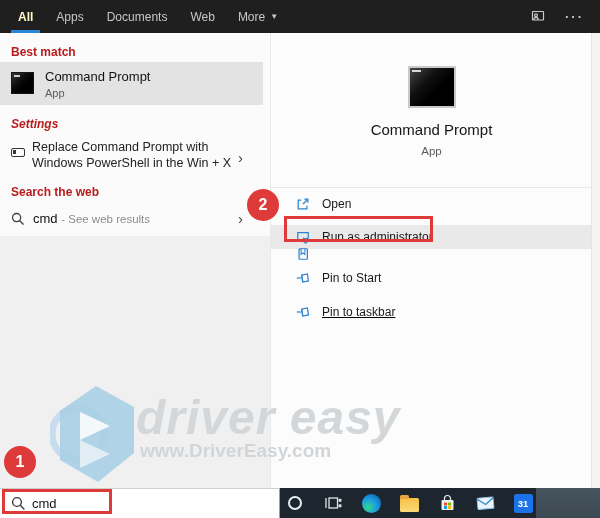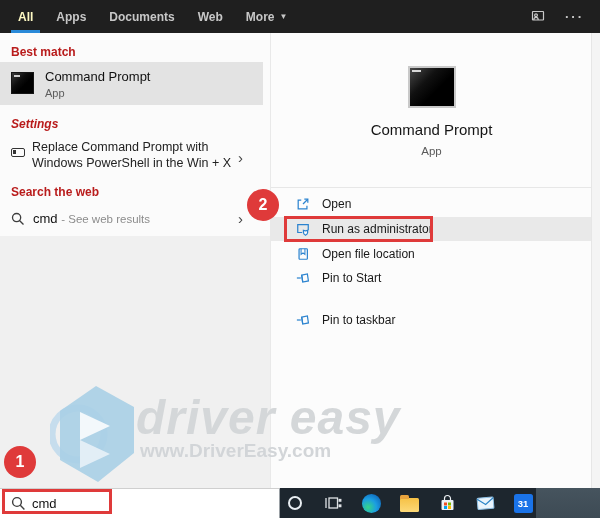--- a/index.html
+++ b/index.html
@@ -2,21 +2,21 @@
 <html><head>
 <meta charset="utf-8">
 <style>
   * { margin:0; padding:0; box-sizing:border-box; }
   body { font-family:"Liberation Sans", sans-serif; background:#fff; }
   .screen { position:relative; width:600px; height:518px; overflow:hidden; background:#fcfcfc; }
 
   
   .topbar { position:absolute; top:0; left:0; width:600px; height:33px; background:#1f1f1f; }
   .tabs { position:absolute; left:18px; top:0; height:33px; display:flex; gap:23px; align-items:center; }
-  .tab { position:relative; height:33px; display:flex; align-items:center; font-size:12px; color:#c7c7c7; cursor:default;font-weight:bold; }
+  .tab { position:relative; height:33px; display:flex; align-items:center; font-size:12px; color:#c7c7c7; cursor:default; }
   .tab.active { color:#fef9c3; font-weight:bold; }
   .tab.active::after { content:""; position:absolute; left:-7px; right:-7px; bottom:0; height:3px; background:#2989d8; }
   .tab .caret { font-size:8px; margin-left:5px; color:#c7c7c7; }
   .topbar-right { position:absolute; right:16px; top:0; height:33px; display:flex; gap:19px; align-items:center; }
   .tb-icon { color:#c9c9c9; display:flex; align-items:center; }
   .ellipsis { color:#c9c9c9; font-size:13px; letter-spacing:2px; font-weight:bold; line-height:10px; }
 
   
   .left-col { position:absolute; top:33px; left:0; width:270px; height:455px; background:#f0f0f0; }
   .left-white { position:absolute; top:0; left:0; width:270px; height:203px; background:#fbfbfb; }
@@ -168,52 +168,51 @@
       <span class="a-icon">
         <svg width="14" height="14" viewBox="0 0 16 16" fill="none" stroke="#2b83cf" stroke-width="1.4">
           <path d="M6 3.5 H2.5 v10 h10 V10"></path>
             <path d="M9.5 2.5 h4 v4"></path>
             <line x1="13.2" y1="2.8" x2="8" y2="8"></line>
         </svg>
       </span>
       <span class="action-label">Open</span>
     </div>
 
-    <div class="action-row hl" style="top:184px;">
+    <div class="action-row hl" style="top:192px;">
       <span class="a-icon">
         <svg width="14" height="14" viewBox="0 0 16 16" fill="none" stroke="#2b83cf" stroke-width="1.4">
           <path d="M14 9.5 V3 H2 v9 h5"></path>
           <path d="M8.5 9.5 c1.6 0.7 3.2 0.7 4.8 0 v2.6 c0 1.7-1.5 2.6-2.4 3 -0.9-0.4-2.4-1.3-2.4-3 z" fill="#fcfcfc"></path>
         </svg>
       </span>
       <span class="action-label">Run as administrator</span>
     </div>
 
     <div class="action-row" style="top:209px;">
       <span class="a-icon">
         <svg width="14" height="14" viewBox="0 0 16 16" fill="none" stroke="#2b83cf" stroke-width="1.4">
           <rect x="3.5" y="2" width="9.5" height="12" rx="1"></rect>
           <path d="M5.8 2 v6.5 l2.2-1.8 2.2 1.8 V2" stroke-width="1.2"></path>
         </svg>
       </span>
-      <span class="action-label">Open file location</span>
     </div>
 
     <div class="action-row" style="top:233px;">
       <span class="a-icon">
         <svg width="14" height="14" viewBox="0 0 16 16" fill="none" stroke="#2b83cf" stroke-width="1.4">
           <line x1="1" y1="8" x2="5.5" y2="8"></line>
           <path d="M6.5 4.6 L13 3.4 l1.2 8 -6.5 1.2 z"></path>
             <line x1="6.5" y1="4.6" x2="7.7" y2="12.6"></line>
         </svg>
       </span>
       <span class="action-label">Pin to Start</span>
     </div>
 
-    <div class="action-row" style="top:275px;">
+    <div class="action-row" style="top:267px;text-decoration:underline;">
       <span class="a-icon">
         <svg width="14" height="14" viewBox="0 0 16 16" fill="none" stroke="#2b83cf" stroke-width="1.4">
           <line x1="1" y1="8" x2="5.5" y2="8"></line>
           <path d="M6.5 4.6 L13 3.4 l1.2 8 -6.5 1.2 z"></path>
             <line x1="6.5" y1="4.6" x2="7.7" y2="12.6"></line>
         </svg>
       </span>
       <span class="action-label">Pin to taskbar</span>
     </div>
 

